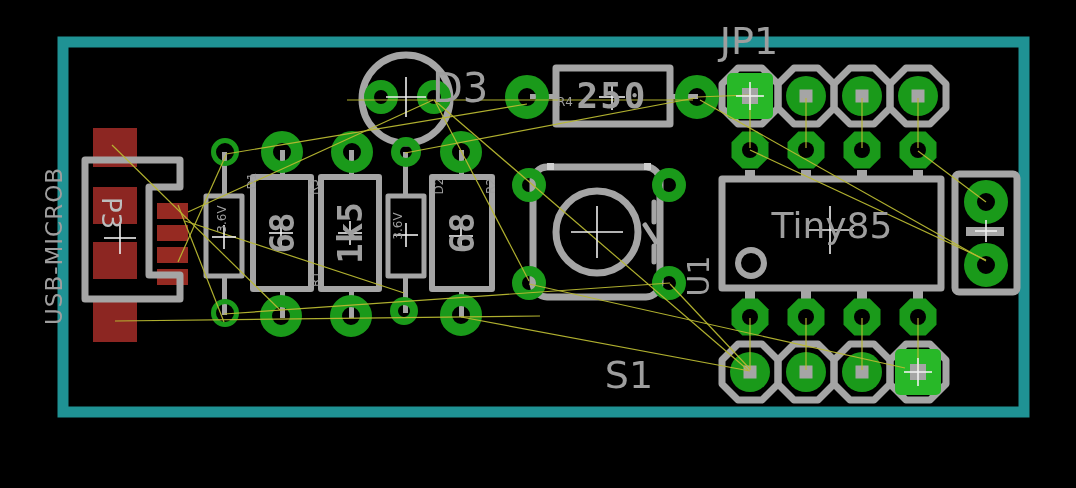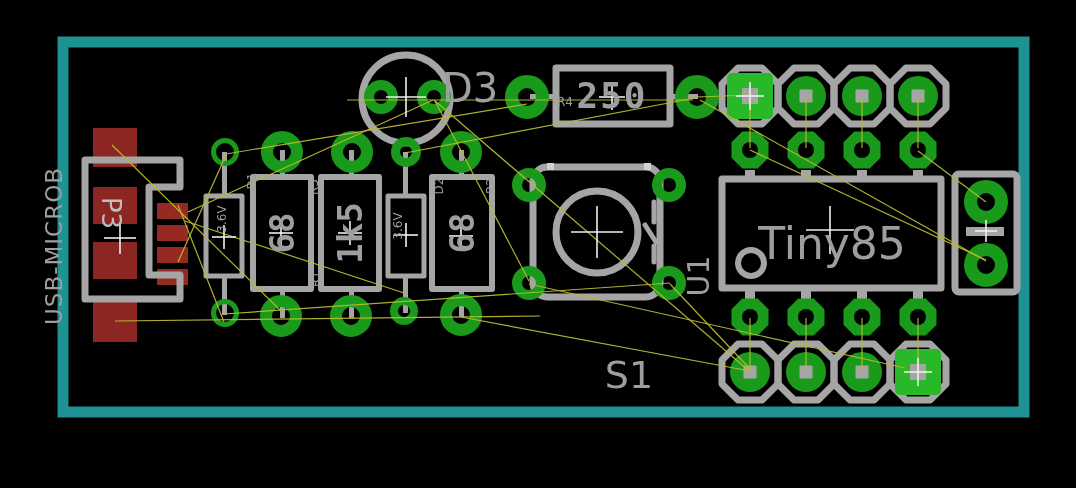--- a/index.html
+++ b/index.html
@@ -6,21 +6,21 @@
   #stage{position:relative;width:1076px;height:488px;background:#000;overflow:hidden;
          font-family:"DejaVu Sans",sans-serif;}
   #pcb-svg{position:absolute;left:0;top:0;}
   #labels{position:absolute;left:0;top:0;width:100%;height:100%;pointer-events:none;}
   .lbl{position:absolute;color:#9e9e9e;white-space:nowrap;line-height:1;
        transform:translate(-50%,-50%);}
   .rotccw{transform:translate(-50%,-50%) rotate(-90deg);}
   .rotcw{transform:translate(-50%,-50%) rotate(90deg);}
   .val{font-family:"DejaVu Sans Mono",monospace;font-weight:bold;}
   .big{font-size:38px;}
-  .med{font-size:44px;margin-top:18px;}
+  .med{font-size:36px;}
   .sml{font-size:12px;}
 </style>
 </head>
 <body>
 
 <div id="stage">
 
   <svg id="pcb-svg" width="1076" height="488" viewBox="0 0 1076 488">
 
     <rect x="63" y="42" width="961" height="370" fill="none" stroke="#1f9294" stroke-width="11"></rect>
@@ -197,23 +197,24 @@
         <line x1="806" y1="230" x2="854" y2="230" stroke="#efefef" stroke-width="1.6"></line>
         <line x1="830" y1="206" x2="830" y2="254" stroke="#efefef" stroke-width="1.6"></line>
         <line x1="975" y1="231" x2="997" y2="231" stroke="#efefef" stroke-width="1.6"></line>
         <line x1="986" y1="220" x2="986" y2="242" stroke="#efefef" stroke-width="1.6"></line>
       </g>
   </svg>
 
   <div id="labels">
     <div class="lbl rotccw" style="left:54px;top:246px;font-size:23px;letter-spacing:1px;">USB-MICROB</div>
     <div class="lbl rotcw" style="left:111px;top:213px;font-size:26px;color:#bdbdbd;">P3</div>
-    <div class="lbl" style="left:470px;top:88px;font-size:40px;text-align:right;">D3</div>
+    <div class="lbl" style="left:460px;top:88px;font-size:40px;text-align:right;">D3</div>
     <div class="lbl sml" style="left:565px;top:62px;margin-top:40px;">R4</div>
     <div class="lbl val" style="left:612px;top:96px;font-size:36px;letter-spacing:2px;">250</div>
+    <div class="lbl big" style="left:749px;top:41px;">JP1</div>
     <div class="lbl med" style="left:832px;top:226px;">Tiny85</div>
     <div class="lbl rotccw" style="left:699px;top:276px;font-size:30px;">U1</div>
     <div class="lbl big" style="left:629px;top:327px;margin-top:48px;">S1</div>
     <div class="lbl val rotccw" style="left:282px;top:233px;font-size:34px;">68</div>
     <div class="lbl val rotccw" style="left:350px;top:233px;font-size:34px;">1k5</div>
     <div class="lbl val rotccw" style="left:462px;top:233px;font-size:34px;">68</div>
     <div class="lbl sml rotccw" style="left:222px;top:219px;">3.6V</div>
     <div class="lbl sml rotccw" style="left:398px;top:226px;">3.6V</div>
     <div class="lbl sml rotccw" style="left:252px;top:181px;">D1</div>
     <div class="lbl sml rotccw" style="left:314px;top:187px;">R3</div>

